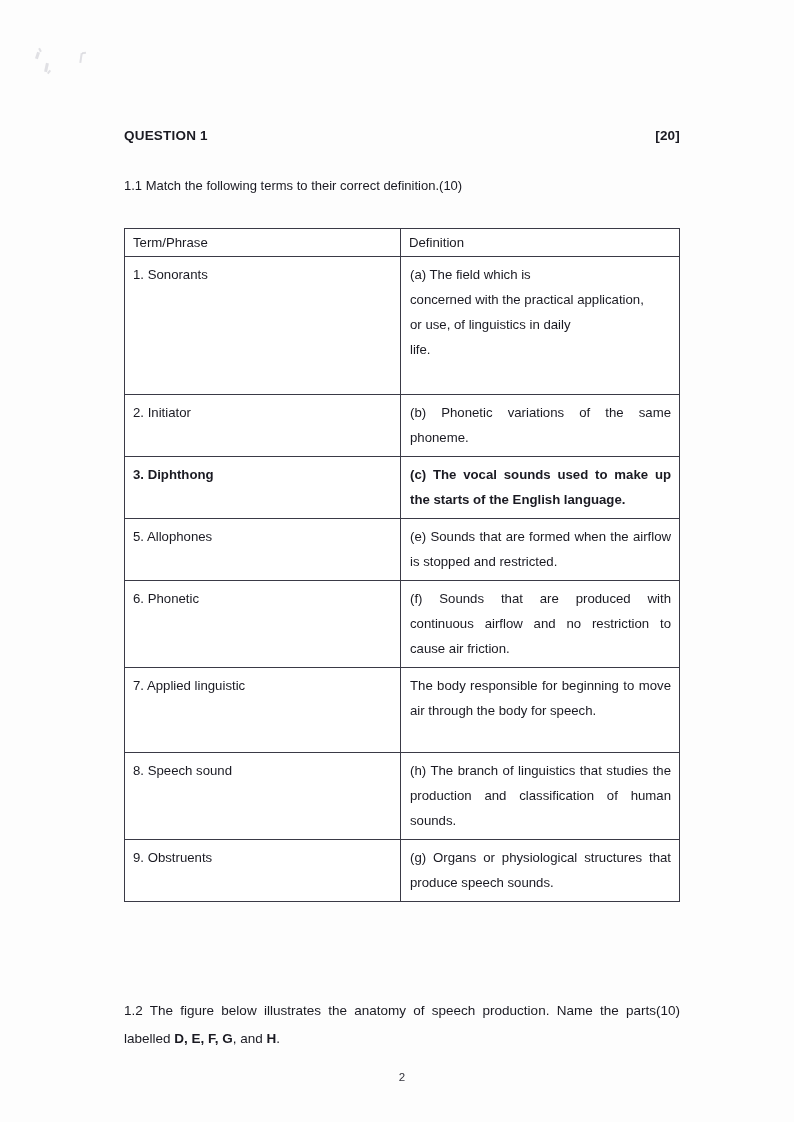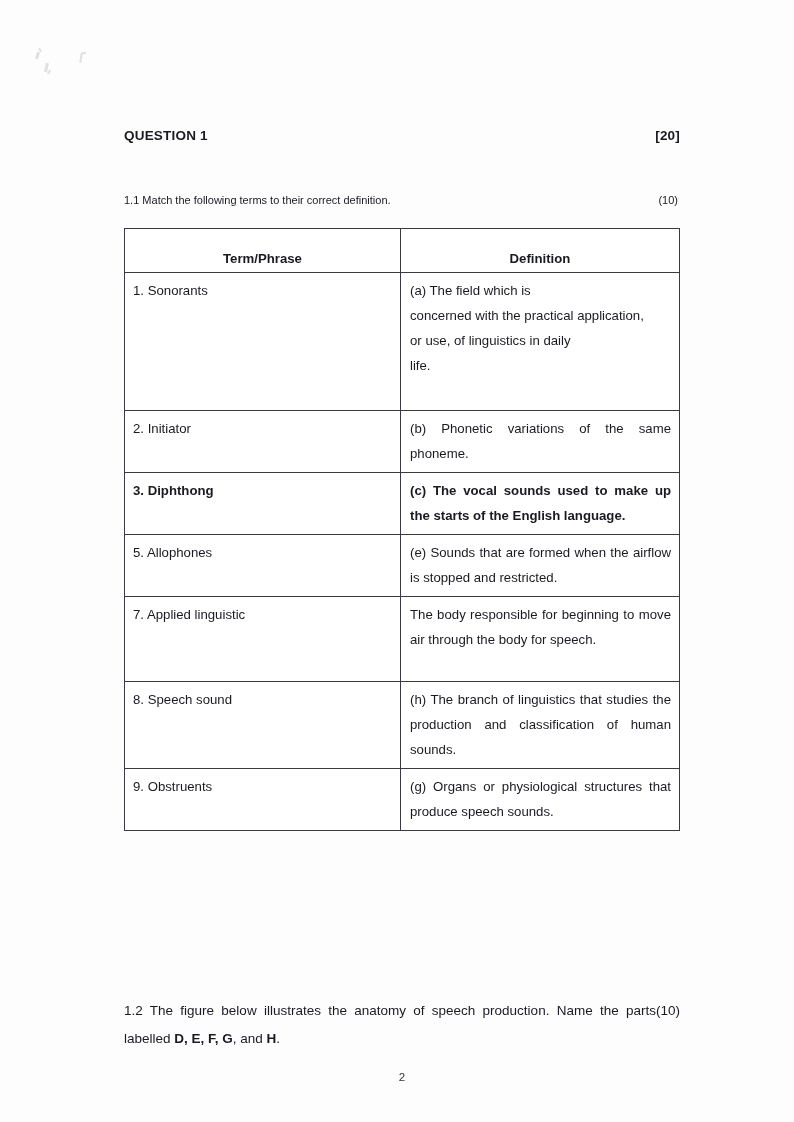--- a/index.html
+++ b/index.html
@@ -60,24 +60,22 @@
     gap: 45px;
   }
 
   
   .instruction-row {
     position: absolute;
     top: 178px;
     left: 0;
     width: 556px;
     display: flex;
-    justify-content: space-between;
     align-items: baseline;
-    font-size: 11px;
-    margin-top: 16px;
+    font-size: 13px;
   }
   .instruction-row .marks { padding-right: 2px; }
 
   
   .match-table {
     position: absolute;
     top: 228px;
     left: 0;
     width: 555px;
     border-collapse: collapse;
@@ -89,25 +87,25 @@
 
   .match-table th,
   .match-table td {
     border: 1px solid #3a3a46;
     vertical-align: top;
     padding: 5px 8px 6px 8px;
     font-size: 13.2px;
     line-height: 25px;
   }
   .match-table thead th {
-    font-weight: bold;
-    padding-top: 20px;
+    font-weight: normal;
+    padding-top: 4px;
     padding-bottom: 3px;
     line-height: 20px;
-    text-align: center;
+    text-align: left;
   }
   .match-table td.term { white-space: nowrap; }
   .match-table td.def  { padding-left: 9px; }
 
   
   .def-just {
     text-align: justify;
     text-align-last: left;
     -moz-text-align-last: left;
   }
@@ -213,20 +211,24 @@
         <td class="term">3. Diphthong</td>
         <td class="def def-just">(c) The vocal sounds used to make up the starts of the English language.</td>
       </tr>
 
 
       <tr class="r5">
         <td class="term">5. Allophones</td>
         <td class="def def-just">(e) Sounds that are formed when the airflow is stopped and restricted.</td>
       </tr>
 
+      <tr class="r6">
+        <td class="term">6. Phonetic</td>
+        <td class="def def-just">(f) Sounds that are produced with continuous airflow and no restriction to cause air friction.</td>
+      </tr>
 
       <tr class="r7">
         <td class="term">7. Applied linguistic</td>
         <td class="def def-just">The body responsible for beginning to move air through the body for speech.</td>
       </tr>
 
       <tr class="r8">
         <td class="term">8. Speech sound</td>
         <td class="def def-just">(h) The branch of linguistics that studies the production and classification of human sounds.</td>
       </tr>

